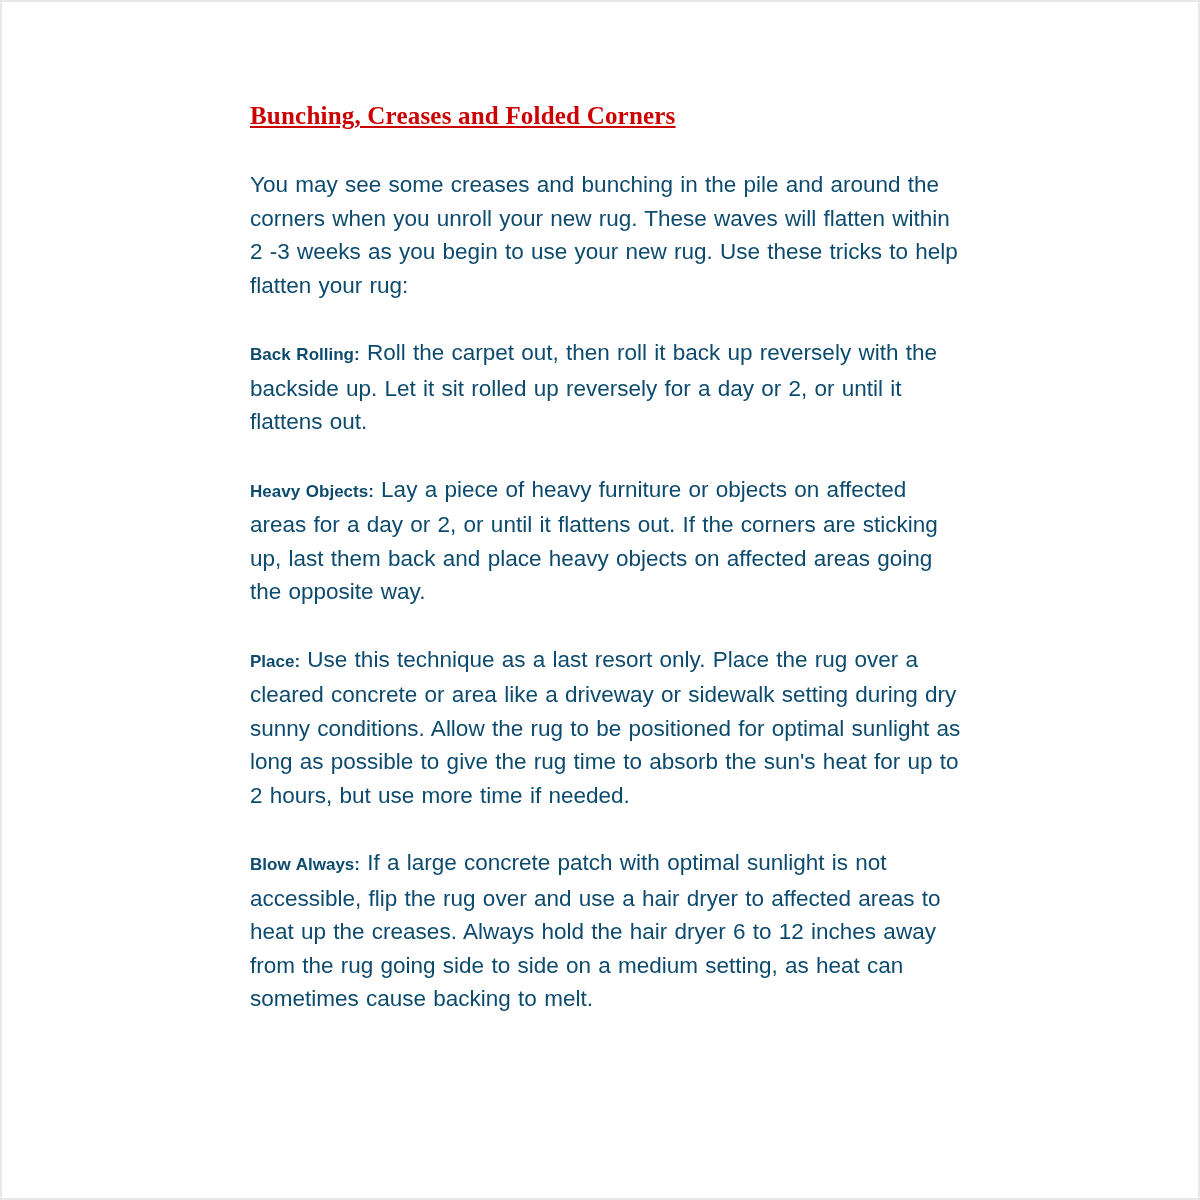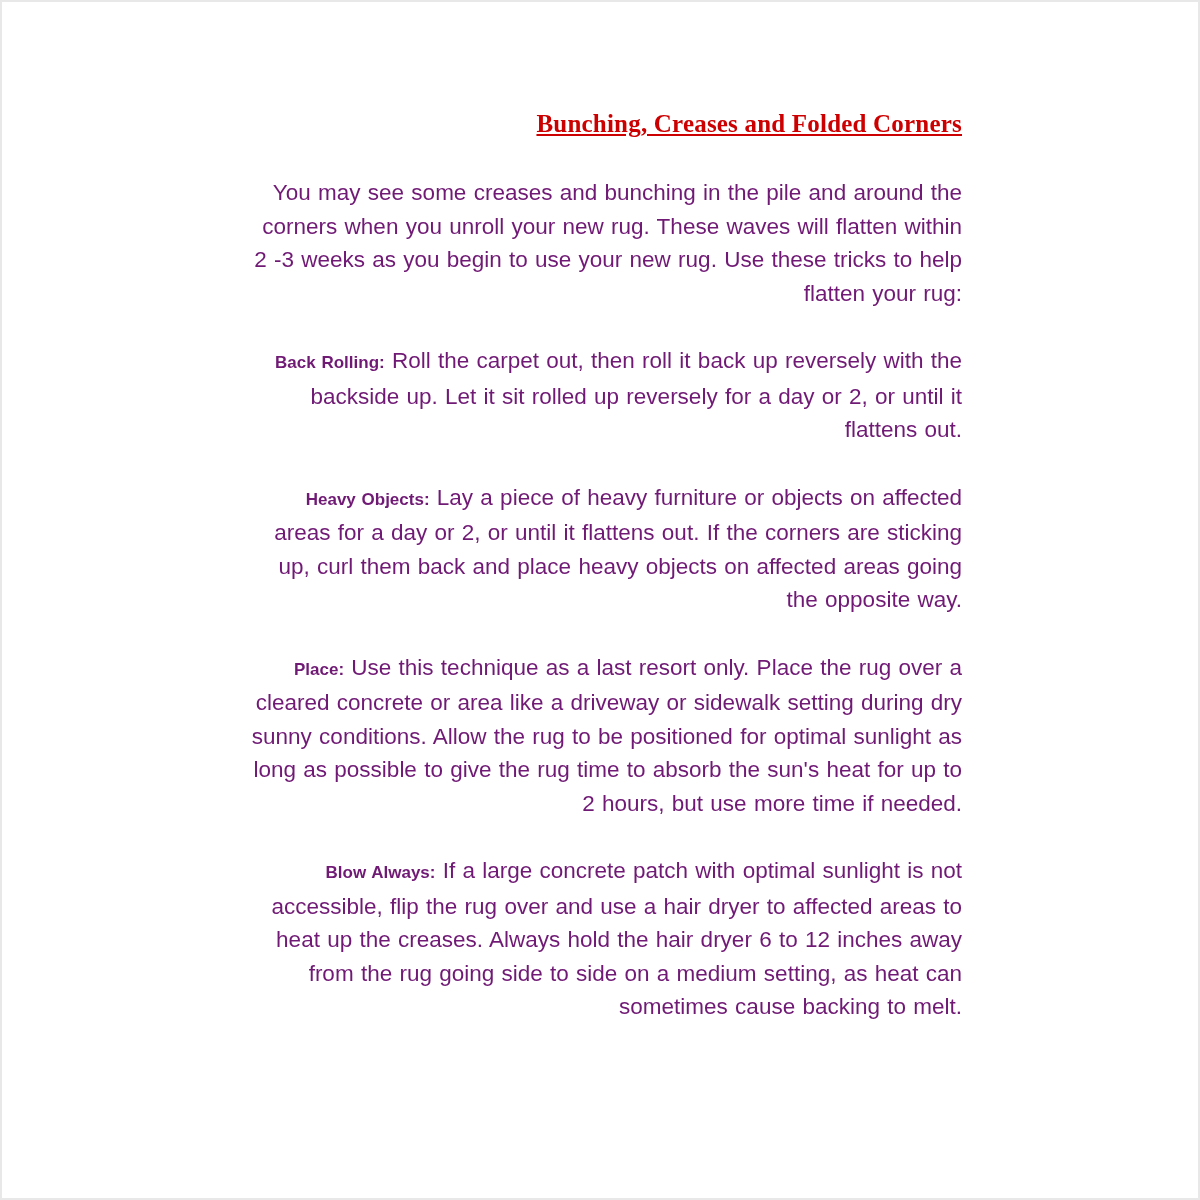--- a/index.html
+++ b/index.html
@@ -12,40 +12,39 @@
     width: 1200px;
     height: 1200px;
     background: #ffffff;
     box-sizing: border-box;
     border: 2px solid #e8e8e8;
     overflow: hidden;
     font-family: "Liberation Sans", "DejaVu Sans", sans-serif;
   }
   .doc {
     position: absolute;
-    top: 108px;
+    top: 100px;
     left: 248px;
     width: 712px;
     color: #1c1c1c;
-    text-align: right;
   }
   .doc-heading {
     font-family: "Liberation Serif", "DejaVu Serif", serif;
     font-size: 25px;
     font-weight: bold;
     color: #cc0000;
     text-decoration: underline;
     margin: 0 0 38px 0;
     letter-spacing: 0.2px;
   }
   .para {
     font-size: 22.5px;
     line-height: 33.5px;
     margin: 0 0 34px 0;
-    color: #701a75;
+    color: #0c4a6e;
     word-spacing: 1px;
   }
   .section-label {
     font-weight: bold;
     font-size: 17px;
   }
 </style>
 </head>
 <body>
 
@@ -56,21 +55,21 @@
 
     <p class="para">You may see some creases and bunching in the pile and around the corners when you unroll your new rug. These waves will flatten within 2 -3 weeks as you begin to use your new rug. Use these tricks to help flatten your rug:</p>
 
     <p class="para">
       <span class="section-label">Back Rolling:</span>
       <span>Roll the carpet out, then roll it back up reversely with the backside up. Let it sit rolled up reversely for a day or 2, or until it flattens out.</span>
     </p>
 
     <p class="para">
       <span class="section-label">Heavy Objects:</span>
-      <span>Lay a piece of heavy furniture or objects on affected areas for a day or 2, or until it flattens out. If the corners are sticking up, curl them back and place heavy objects on affected areas going the opposite way.</span>
+      <span>Lay a piece of heavy furniture or objects on affected areas for a day or 2, or until it flattens out. If the corners are sticking up, last them back and place heavy objects on affected areas going the opposite way.</span>
     </p>
 
     <p class="para">
       <span class="section-label">Place:</span>
       <span>Use this technique as a last resort only. Place the rug over a cleared concrete or area like a driveway or sidewalk setting during dry sunny conditions. Allow the rug to be positioned for optimal sunlight as long as possible to give the rug time to absorb the sun's heat for up to 2 hours, but use more time if needed.</span>
     </p>
 
     <p class="para">
       <span class="section-label">Blow Always:</span>
       <span>If a large concrete patch with optimal sunlight is not accessible, flip the rug over and use a hair dryer to affected areas to heat up the creases. Always hold the hair dryer 6 to 12 inches away from the rug going side to side on a medium setting, as heat can sometimes cause backing to melt.</span>

